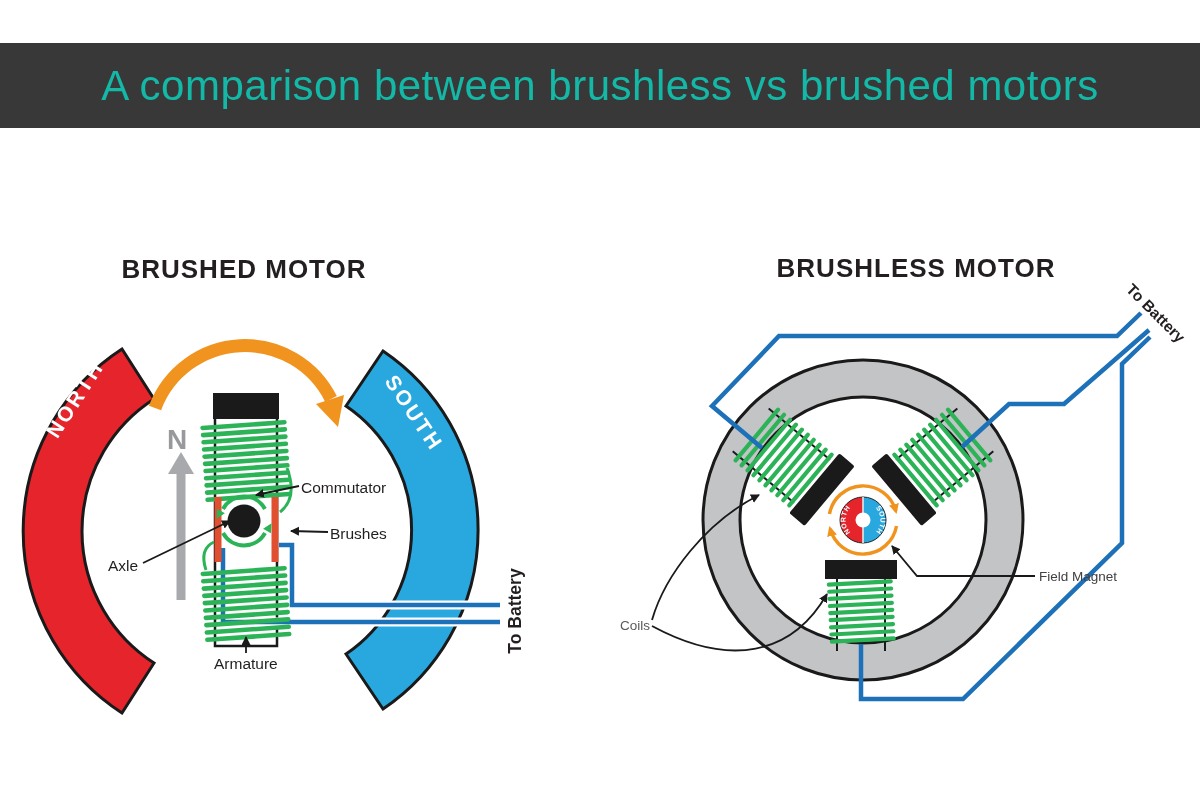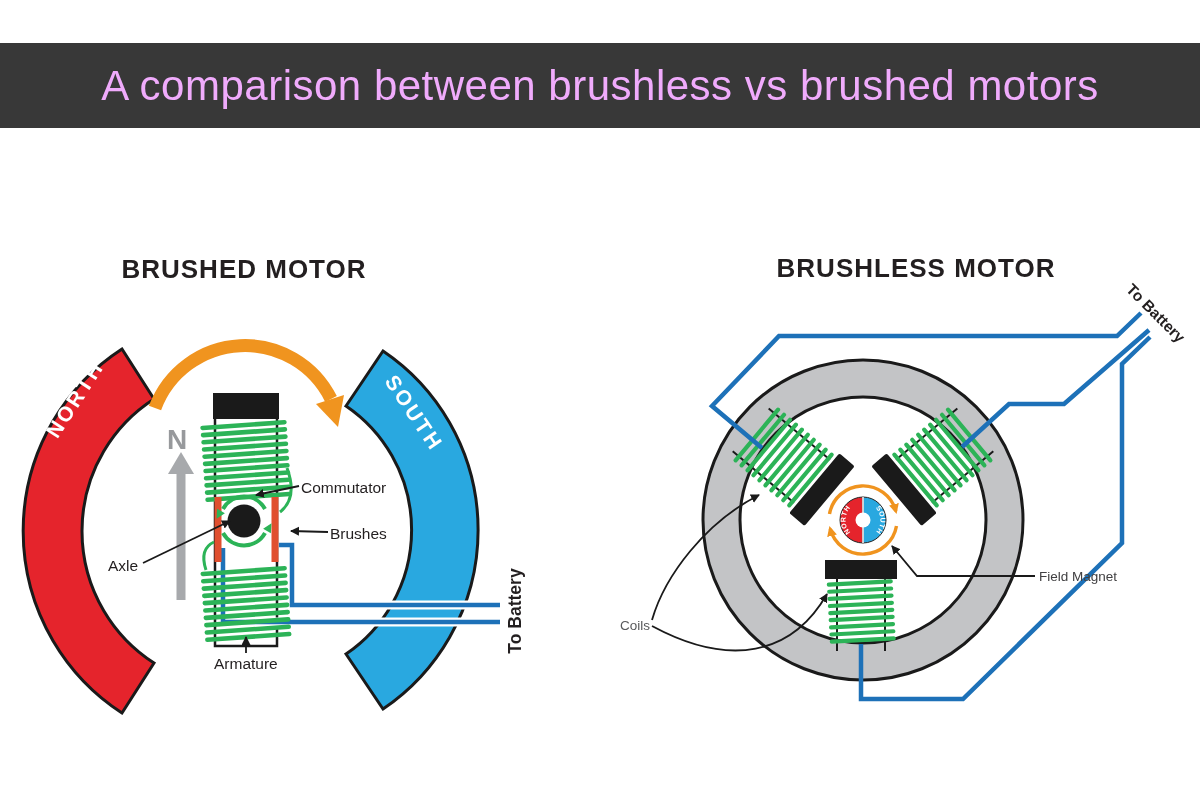--- a/index.html
+++ b/index.html
@@ -1,19 +1,19 @@
 <!DOCTYPE html>
 <html><head>
 <meta charset="utf-8">
 <style>
   html,body{margin:0;padding:0;width:1200px;height:800px;background:#ffffff;overflow:hidden;
             font-family:"Liberation Sans", sans-serif;}
   .banner{position:absolute;left:0;top:43px;width:1200px;height:85px;background:#383838;
           display:flex;align-items:center;justify-content:center;}
-  .banner-text{color:#f0abfc;font-size:42px;font-weight:400;letter-spacing:.5px;white-space:nowrap;}
+  .banner-text{color:#14b8a6;font-size:42px;font-weight:400;letter-spacing:.5px;white-space:nowrap;}
   #diagram{position:absolute;left:0;top:0;}
   text{font-family:"Liberation Sans", sans-serif;}
 </style>
 </head>
 <body>
 
 <div class="banner">
   <div class="banner-text">A comparison between brushless vs brushed motors</div>
 </div>
 

